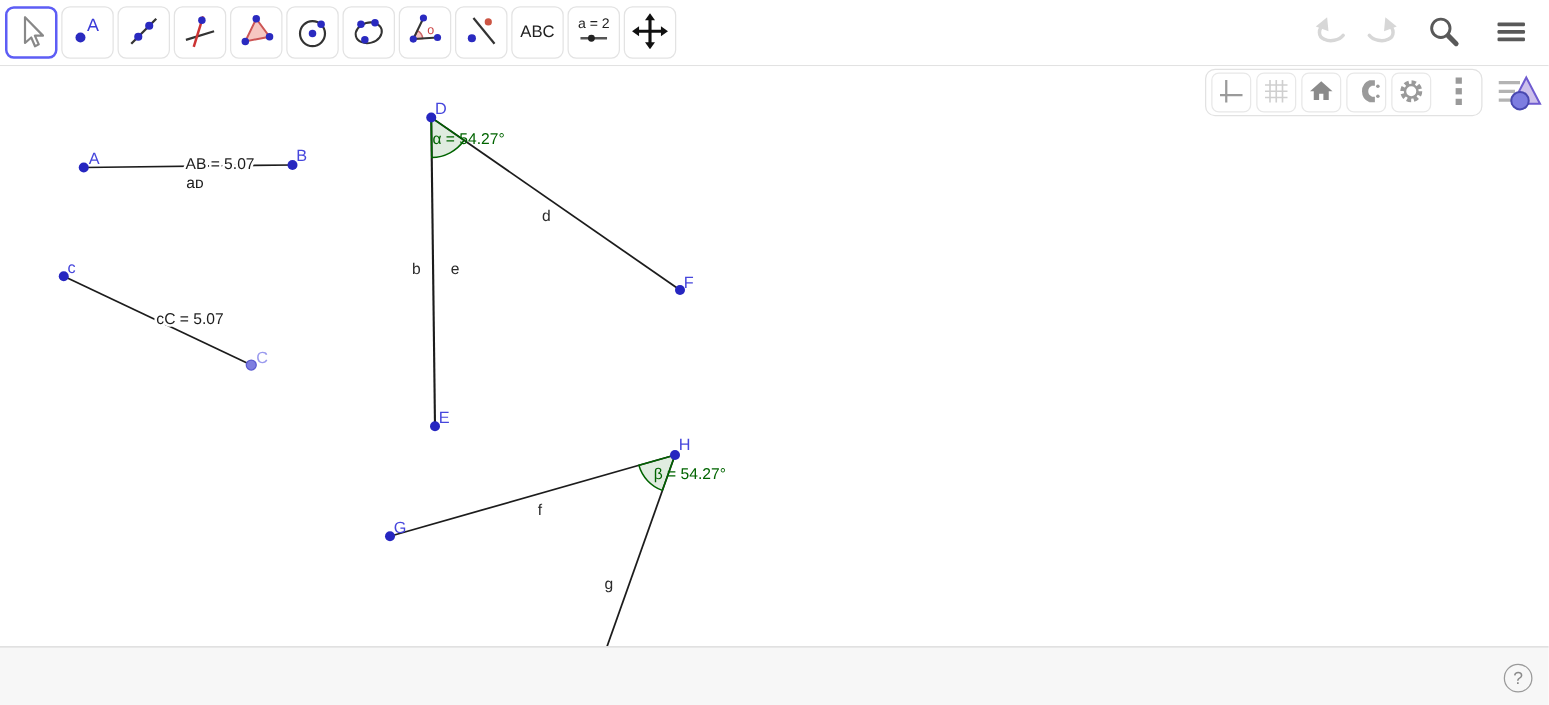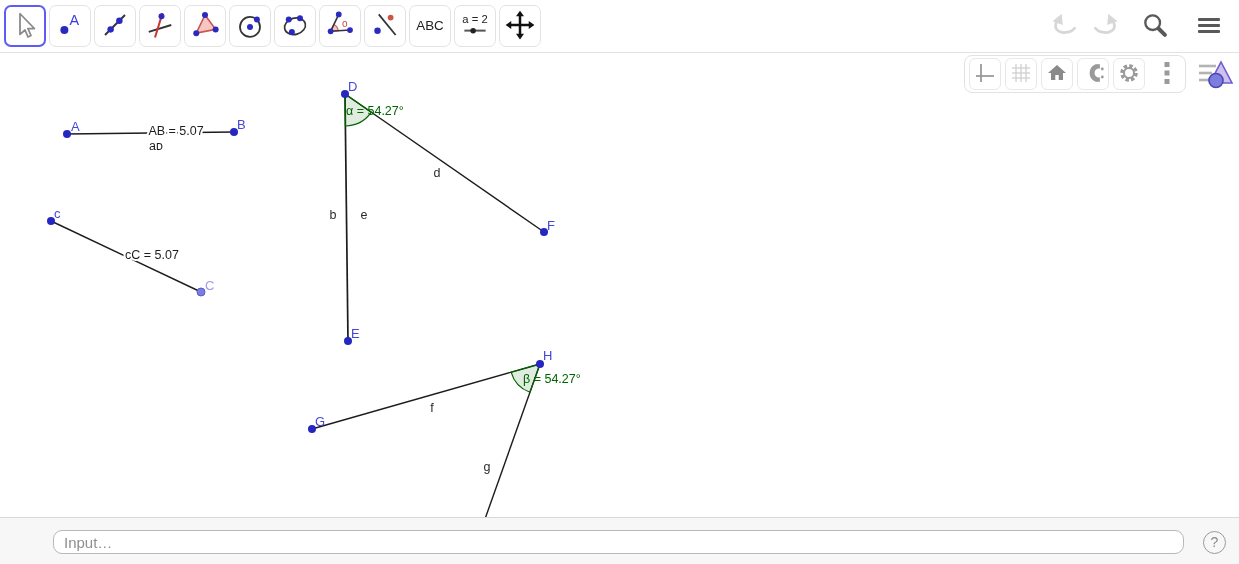--- a/index.html
+++ b/index.html
@@ -294,17 +294,16 @@
       <line x1="3" y1="8" x2="20" y2="8" stroke="#b3b3b3" stroke-width="2.6"></line>
       <line x1="3" y1="15" x2="16" y2="15" stroke="#b3b3b3" stroke-width="2.6"></line>
       <line x1="3" y1="22" x2="20" y2="22" stroke="#b3b3b3" stroke-width="2.6"></line>
       <polygon points="25,4 36,25 14,25" fill="#cdc0ec" stroke="#6f5bd0" stroke-width="1.6"></polygon>
       <circle cx="20" cy="22.5" r="7" fill="#7d7de0" stroke="#4848b0" stroke-width="1.6"></circle>
     </svg></span>
   </button>
 </main>
 
 <footer class="inputbar">
-  <input type="text" placeholder="Input…" style="">
   <button class="help-btn">
     <span>?</span>
   </button>
 </footer>
 
 </body></html>

